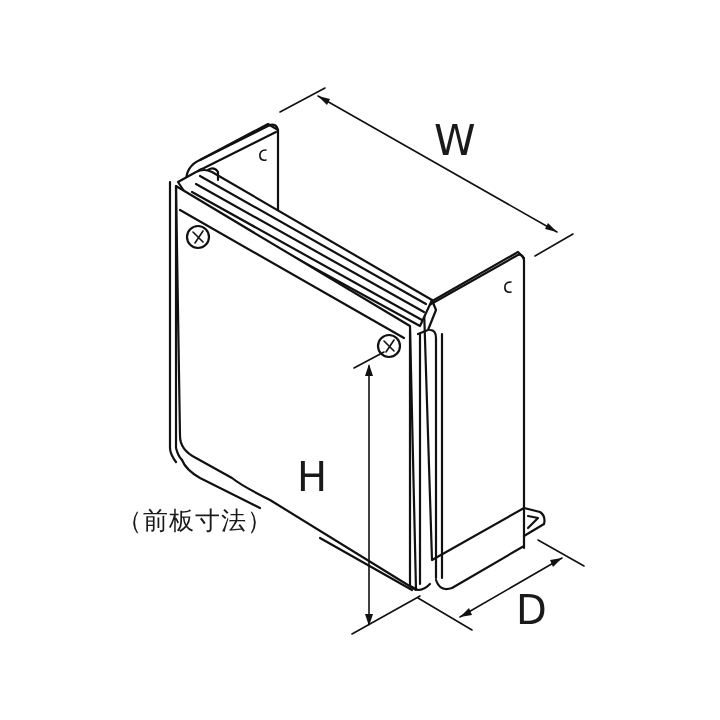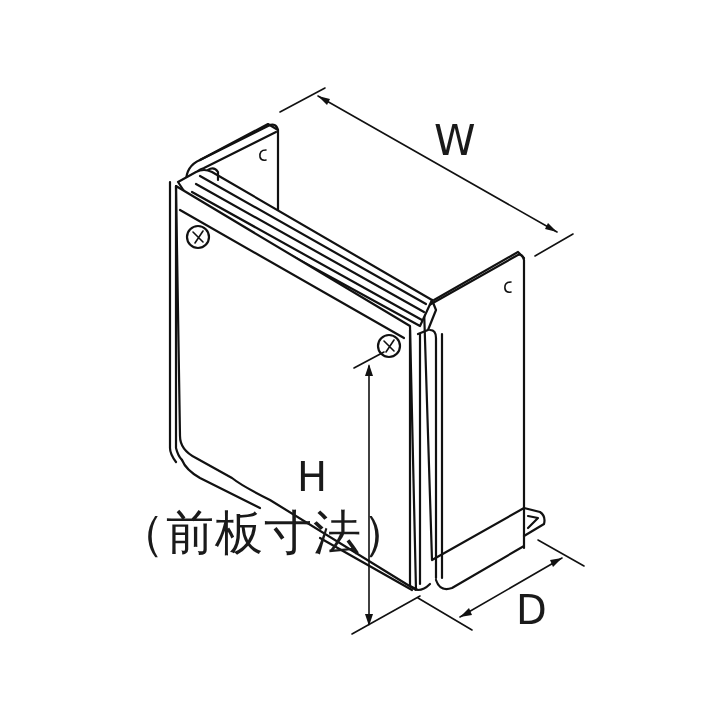--- a/index.html
+++ b/index.html
@@ -23,21 +23,21 @@
     }
     .label {
       position: absolute;
       color: #1a1a1a;
       font-family: "DejaVu Sans", "Liberation Sans", sans-serif;
       line-height: 1;
       white-space: nowrap;
     }
     #label-w { left: 434px; top: 120px; font-size: 42px; }
     #label-h { left: 297px; top: 457px; font-size: 40px; }
-    #label-h-note { left: 117px; top: 508px; font-size: 48px; letter-spacing: 1px; }
+    #label-h-note { left: 117px; top: 508px; font-size: 25px; letter-spacing: 1px; }
     #label-d { left: 516px; top: 590px; font-size: 40px; }
     svg .ln { stroke: #111; stroke-width: 2.2; fill: none; stroke-linecap: round; stroke-linejoin: round; }
     svg .thin { stroke: #111; stroke-width: 1.6; fill: none; stroke-linecap: round; }
     svg .face { fill: #ffffff; stroke: #111; stroke-width: 2.2; stroke-linejoin: round; }
     svg .arrow { fill: #111; stroke: none; }
   </style>
 </head>
 <body>
 
 <svg id="drawing" viewBox="0 0 720 720" width="720" height="720" xmlns="http://www.w3.org/2000/svg">

